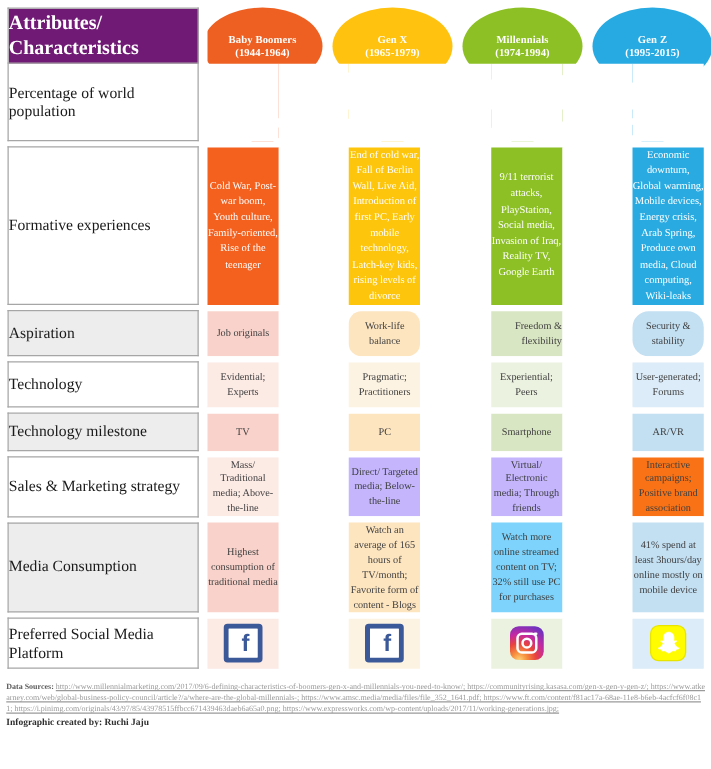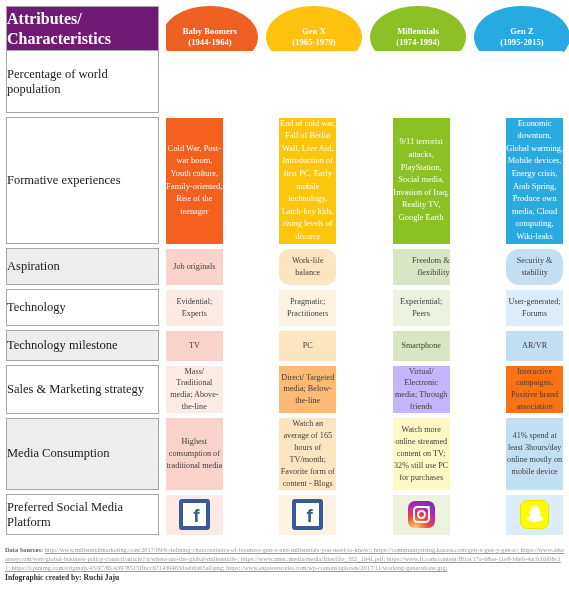--- a/index.html
+++ b/index.html
@@ -361,39 +361,39 @@
         <tr class="gap-row">
           <td></td>
           <td class="spacer-col"></td>
           <td colspan="7"></td>
         </tr>
         <tr style="height: 46px;">
           <td class="attr-cell">Sales &amp; Marketing strategy</td>
           <td class="spacer-col"></td>
           <td class="val-cell" style="width: 97px; background: rgb(252, 234, 229);">Mass/ Traditional media; Above-the-line</td>
           <td class="spacer-col"></td>
-          <td class="val-cell" style="width: 97px; background: #fdba74;">Direct/ Targeted media; Below-the-line</td>
+          <td class="val-cell" style="width: 97px; background: #c4b5fd;">Direct/ Targeted media; Below-the-line</td>
           <td class="spacer-col"></td>
           <td class="val-cell" style="width: 97px; background: #c4b5fd; margin-top: 41px;">Virtual/ Electronic media; Through friends</td>
           <td class="spacer-col"></td>
           <td class="val-cell" style="width: 97px; background: #f97316;">Interactive campaigns; Positive brand association</td>
         </tr>
         <tr class="gap-row">
           <td></td>
           <td class="spacer-col"></td>
           <td colspan="7"></td>
         </tr>
         <tr style="height: 54px;">
           <td class="attr-cell shaded">Media Consumption</td>
           <td class="spacer-col"></td>
           <td class="val-cell" style="width: 97px; background: rgb(249, 211, 203);">Highest consumption of traditional media</td>
           <td class="spacer-col"></td>
           <td class="val-cell" style="width: 97px; background: rgb(253, 229, 192);">Watch an average of 165 hours of TV/month; Favorite form of content - Blogs</td>
           <td class="spacer-col"></td>
-          <td class="val-cell" style="width: 97px; background: #fef9c3;">Watch more online streamed content on TV; 32% still use PC for purchases</td>
+          <td class="val-cell" style="width: 97px; background: #7dd3fc;">Watch more online streamed content on TV; 32% still use PC for purchases</td>
           <td class="spacer-col"></td>
           <td class="val-cell" style="width: 97px; background: rgb(195, 223, 242);">41% spend at least 3hours/day online mostly on mobile device</td>
         </tr>
         <tr class="gap-row">
           <td></td>
           <td class="spacer-col"></td>
           <td colspan="7"></td>
         </tr>
         <tr style="height: 40px;">
           <td class="attr-cell">Preferred Social Media Platform</td>

